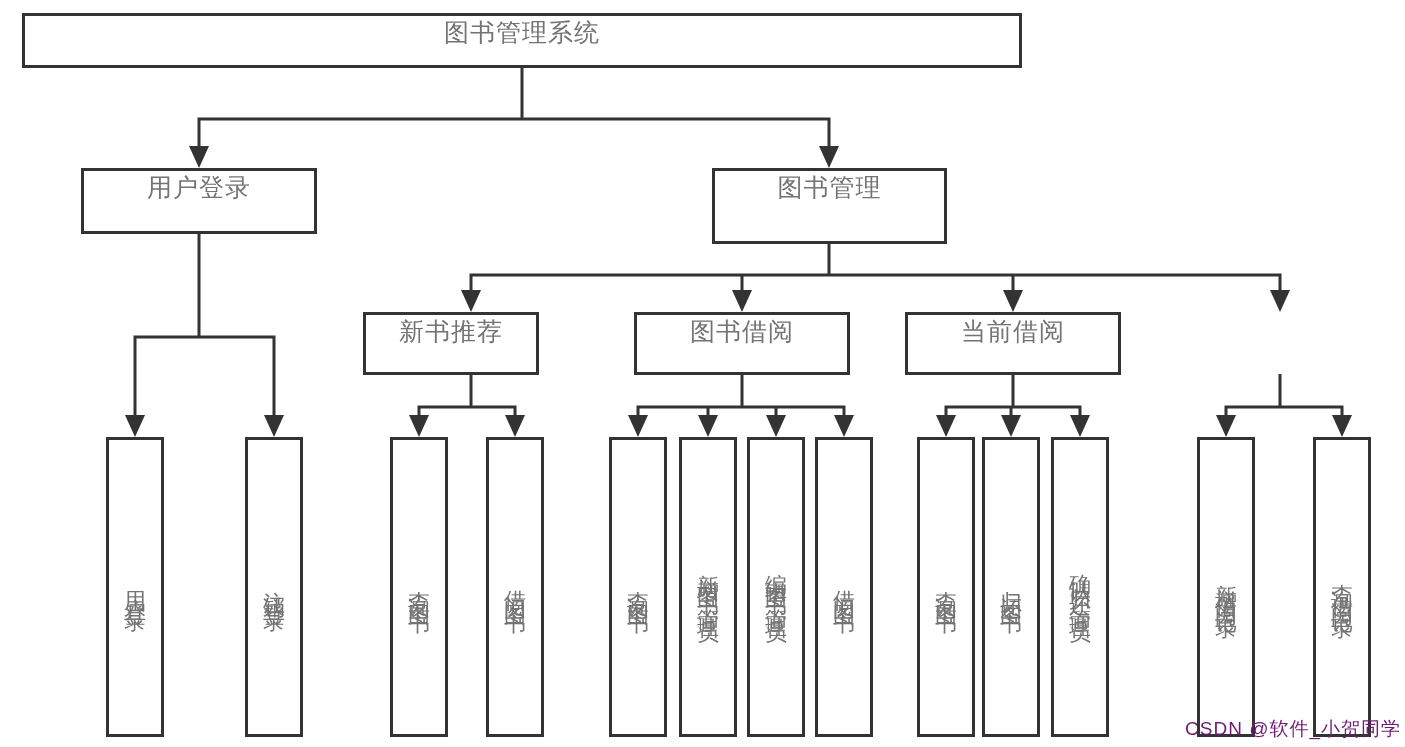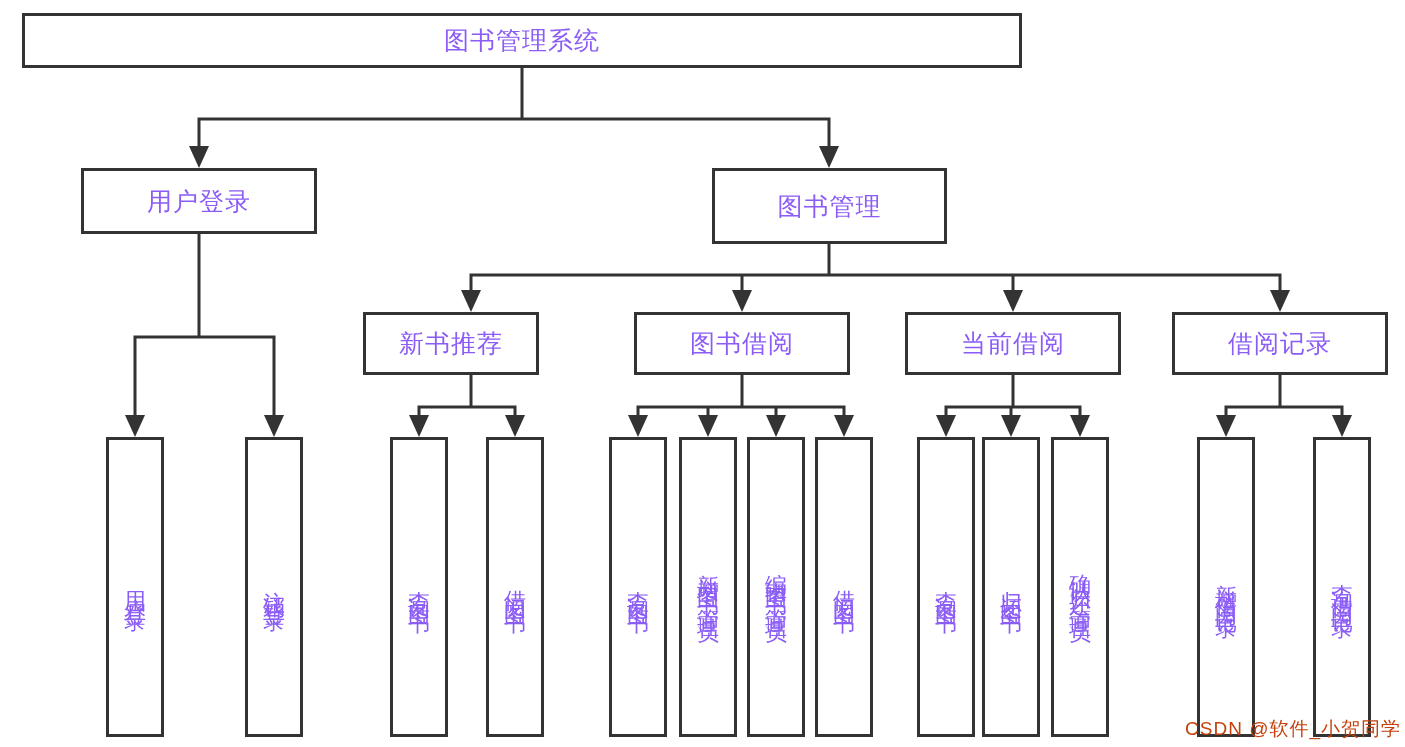--- a/index.html
+++ b/index.html
@@ -3,33 +3,33 @@
 <meta charset="utf-8">
 <style>
   html,body{margin:0;padding:0;background:#fff;}
   .stage{
     position:relative;width:1405px;height:747px;background:#ffffff;
     font-family:"Liberation Sans",sans-serif;overflow:hidden;
   }
   .connectors{position:absolute;left:0;top:0;}
   .box{
     position:absolute;box-sizing:border-box;
-    border:3px solid #333333;background:#ffffff;color:#8b5cf6;
-    display:flex;align-items:center;justify-content:center;
+    border:3px solid #333333;background:#ffffff;color:#737373;
+    display:flex;justify-content:center;
     text-align:center;
   }
   .hbox{font-size:25px;letter-spacing:1px;}
   .vbox{font-size:22px;}
   .vbox .vtext{
     writing-mode:vertical-rl;text-orientation:mixed;
     letter-spacing:7px;line-height:1;
   }
   .watermark{
     position:absolute;right:4px;bottom:5px;z-index:5;
-    font-size:19px;color:#c2410c;letter-spacing:1px;white-space:nowrap;
+    font-size:19px;color:#701a75;letter-spacing:1px;white-space:nowrap;
   }
 </style>
 </head>
 <body>
 
 <div class="stage">
 
   <svg class="connectors" width="1405" height="747" viewBox="0 0 1405 747">
     <path fill="none" stroke="#333333" stroke-width="3" d="
       M522 68 V119 M197.5 119 H830.5 M199 119 V147 M829 119 V147
@@ -75,23 +75,20 @@
 
   <div class="box hbox" style="left:363px;top:312px;width:176px;height:63px">
     <span>新书推荐</span>
   </div>
   <div class="box hbox" style="left:634px;top:312px;width:216px;height:63px">
     <span>图书借阅</span>
   </div>
   <div class="box hbox" style="left:905px;top:312px;width:216px;height:63px">
     <span>当前借阅</span>
   </div>
-  <div class="box hbox" style="left:1172px;top:312px;width:216px;height:63px">
-    <span>借阅记录</span>
-  </div>
 
   <div class="box vbox" style="left:106px;top:437px;width:58px;height:300px">
     <span class="vtext">用户登录</span>
   </div>
   <div class="box vbox" style="left:245px;top:437px;width:58px;height:300px">
     <span class="vtext">注销登录</span>
   </div>
 
   <div class="box vbox" style="left:390px;top:437px;width:58px;height:300px">
     <span class="vtext">查询图书</span>

